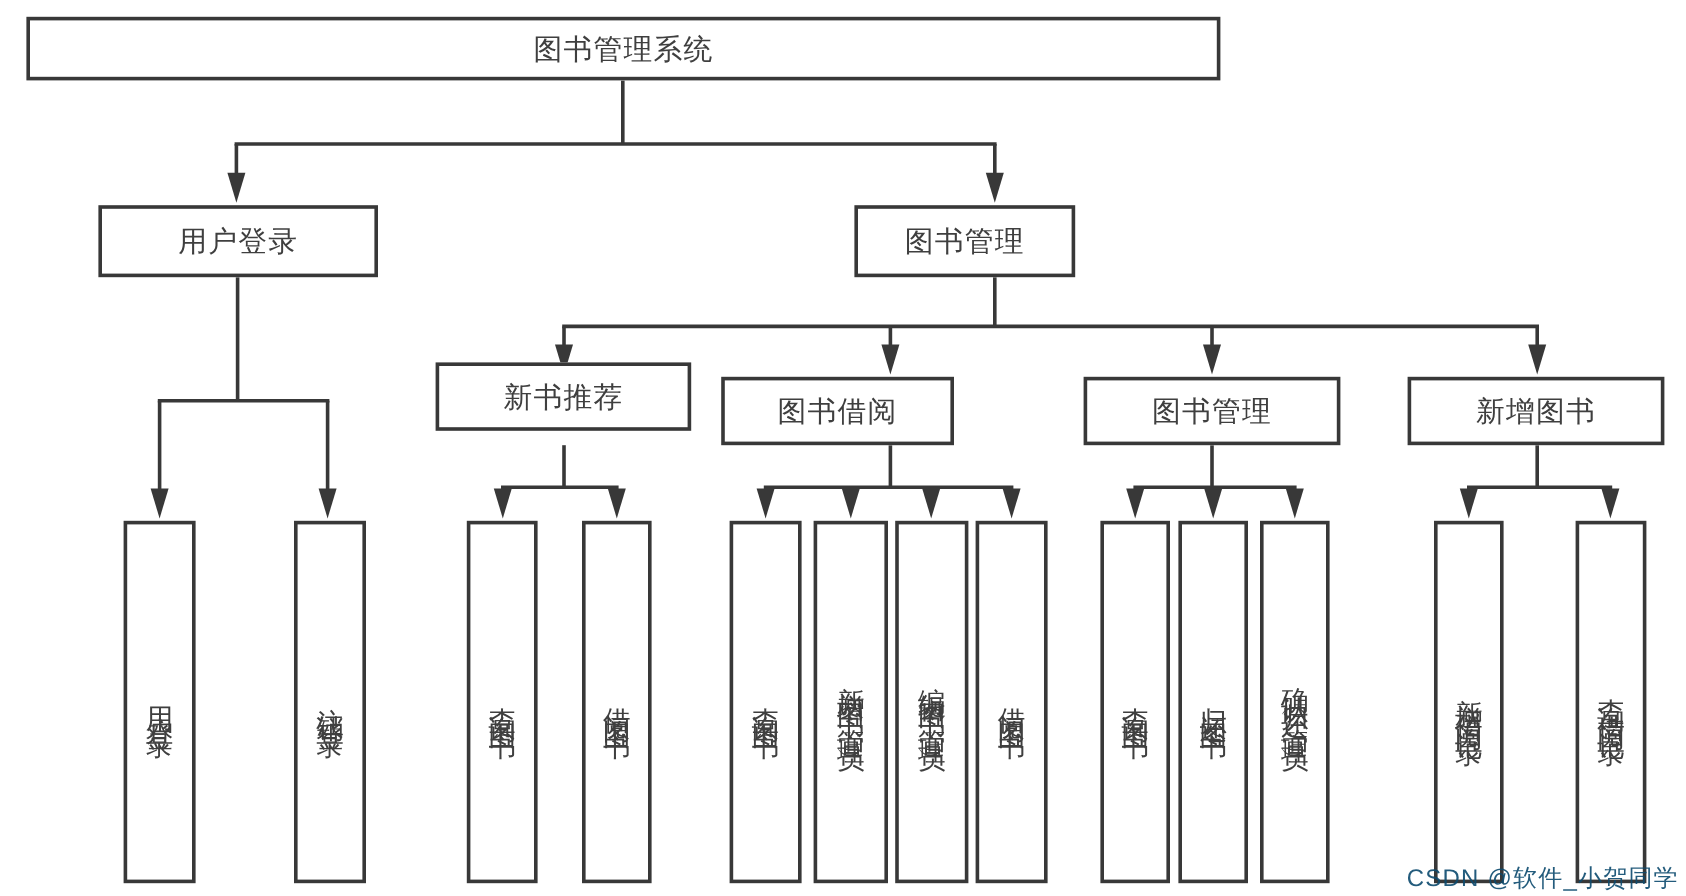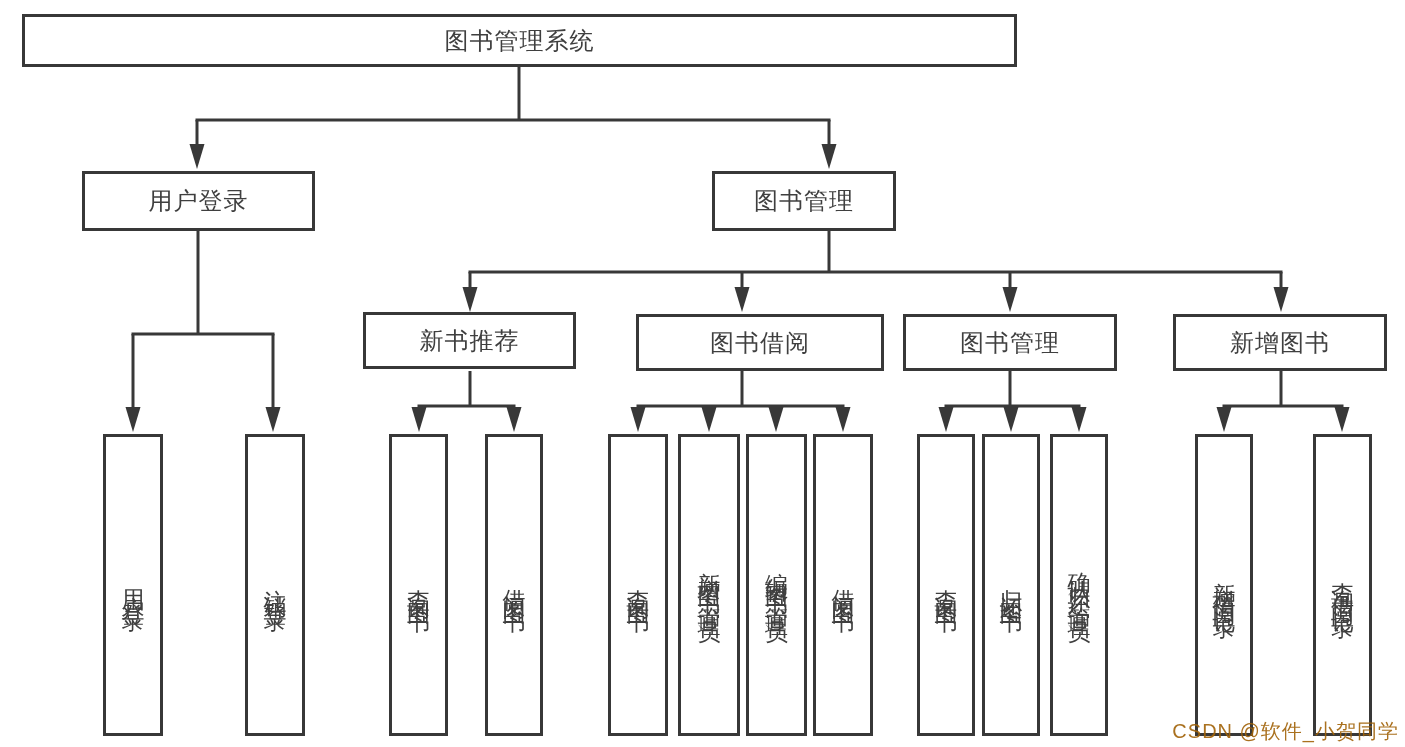--- a/index.html
+++ b/index.html
@@ -48,21 +48,21 @@
     font-size: 23px;
     letter-spacing: 7px;
     line-height: 1;
     white-space: nowrap;
   }
   .watermark {
     position: absolute;
     right: 6px;
     bottom: 2px;
     font-size: 20px;
-    color: #a16207;
+    color: #0c4a6e;
     opacity: 0.9;
     z-index: 3;
     letter-spacing: 1px;
     margin-top: 32px;
   }
 </style>
 </head>
 <body>
 
 <div id="stage">
@@ -127,22 +127,22 @@
       <polygon points="1216.5,407 1231.5,407 1224,432"></polygon>
       <polygon points="1334.5,407 1349.5,407 1342,432"></polygon>
     </g>
   </svg>
 
   <div class="box" style="left:22px;top:14px;width:995px;height:53px">图书管理系统</div>
 
   <div class="box" style="left:82px;top:171px;width:233px;height:60px">用户登录</div>
   <div class="box" style="left:712px;top:171px;width:184px;height:60px">图书管理</div>
 
-  <div class="box" style="left:363px;top:312px;width:213px;height:57px">新书推荐</div>
-  <div class="box" style="left:636px;top:314px;width:248px;height:57px">图书借阅</div>
+  <div class="box" style="left:363px;top:302px;width:213px;height:57px">新书推荐</div>
+  <div class="box" style="left:601px;top:314px;width:194px;height:57px">图书借阅</div>
   <div class="box" style="left:903px;top:314px;width:214px;height:57px">图书管理</div>
   <div class="box" style="left:1173px;top:314px;width:214px;height:57px">新增图书</div>
 
   <div class="vbox" style="left:103px;top:434px;width:60px;height:302px">
     <span class="vtext">用户登录</span>
   </div>
   <div class="vbox" style="left:245px;top:434px;width:60px;height:302px">
     <span class="vtext">注销登录</span>
   </div>
   <div class="vbox" style="left:389px;top:434px;width:59px;height:302px">

